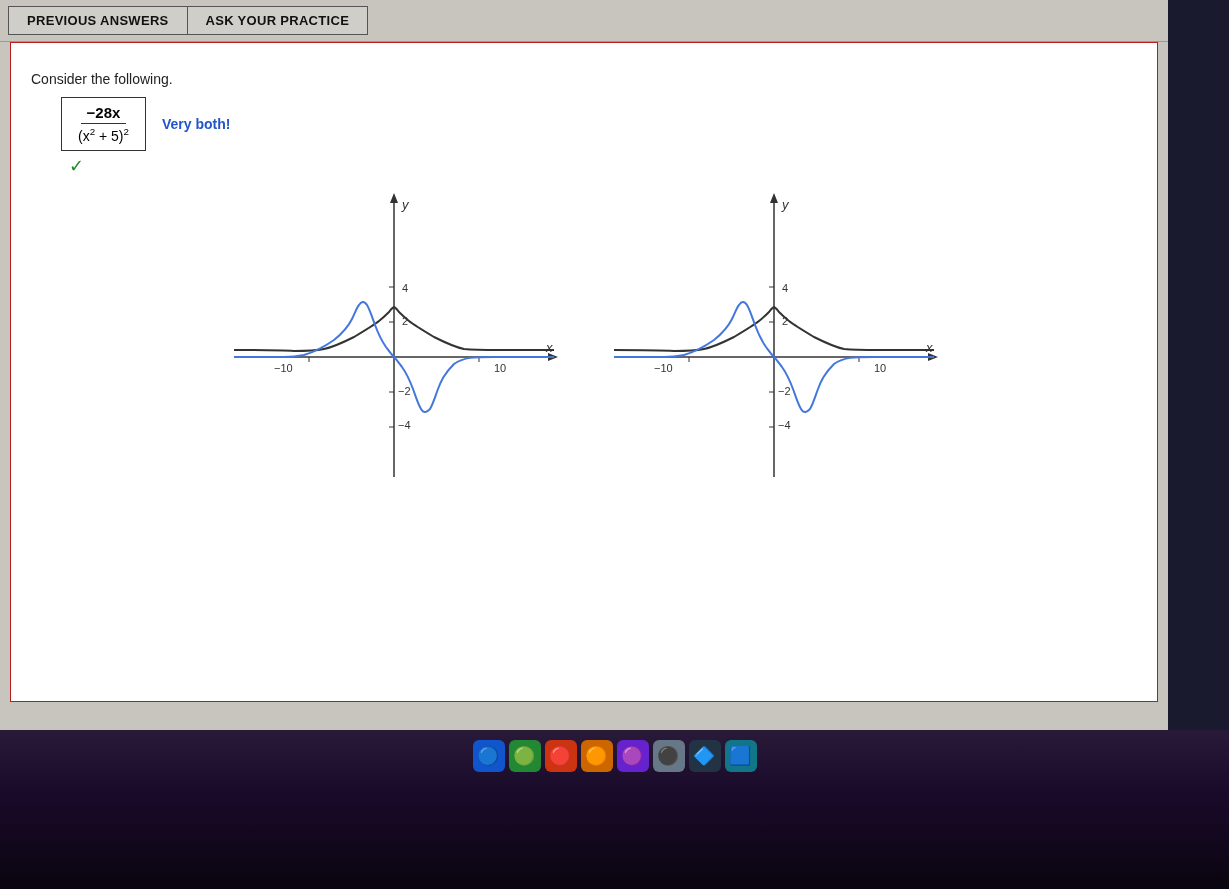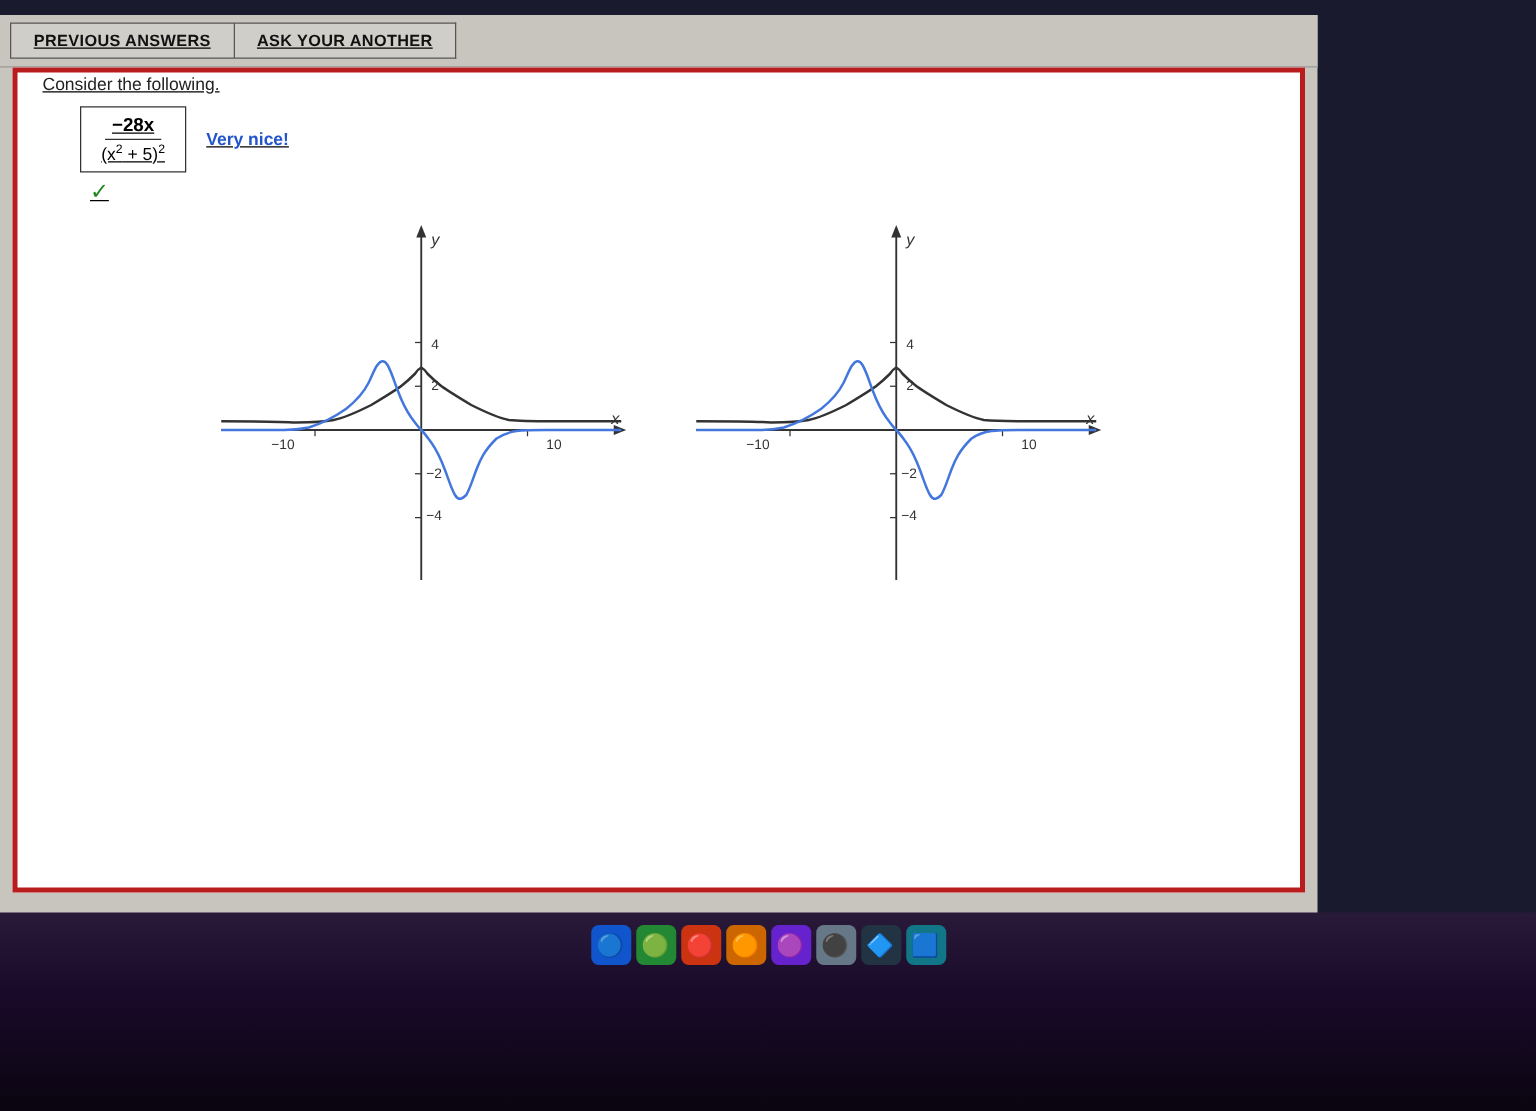--- a/index.html
+++ b/index.html
@@ -7,25 +7,24 @@
       width: 1229px;
       height: 889px;
       background: #1a1a2e;
       font-family: Arial, sans-serif;
       overflow: hidden;
       position: relative;
     }
 
     .content-area {
       position: absolute;
-      top: 12px; left: 0;
-      width: 1054px;
+      top: 0; left: 0;
+      width: 1168px;
       height: 730px;
       background: #c8c5be;
-      text-decoration: underline;
     }
 
     .toolbar {
       display: flex;
       align-items: center;
       gap: 0;
       padding: 6px 8px;
       background: #c8c5be;
       border-bottom: 1px solid #999;
     }
@@ -39,24 +38,24 @@
       cursor: pointer;
       letter-spacing: 0.3px;
       color: #111;
     }
 
     .toolbar-btn + .toolbar-btn {
       border-left: none;
     }
 
     .main-content {
-      padding: 1px 20px;
+      padding: 28px 20px;
       background: #ffffff;
       margin: 0 10px;
-      border: 4px solid #b91c1c;
+      border: 1px solid #b91c1c;
       min-height: 660px;
     }
 
     .consider-text {
       font-size: 14px;
       color: #222;
       margin-bottom: 10px;
     }
 
     .function-def {
@@ -200,37 +199,37 @@
 
     .sup { font-size: 0.7em; vertical-align: super; }
   </style>
 </head>
 <body>
 
 <div class="content-area">
 
   <div class="toolbar">
     <button class="toolbar-btn">PREVIOUS ANSWERS</button>
-    <button class="toolbar-btn">ASK YOUR ANOTHER</button>
+    <button class="toolbar-btn">ASK YOUR PRACTICE</button>
   </div>
 
   <div class="main-content">
 
     <div class="consider-text">Consider the following.</div>
 
 
 
     <div class="answer-row">
       <div class="answer-box">
         <span class="answer-numerator">−28x</span>
         <span class="answer-denominator">
           (x<span class="sup">2</span> + 5)<span class="sup">2</span>
         </span>
       </div>
-      <span class="very-nice">Very nice!</span>
+      <span class="very-nice">Very both!</span>
     </div>
     <div style="margin-left:30px; margin-top:4px;">
       <span class="checkmark">✓</span>
     </div>
 
 
     <div class="graphs-container">
 
       <div class="graph-wrapper">
         <svg class="graph-svg" viewBox="0 0 340 300">

